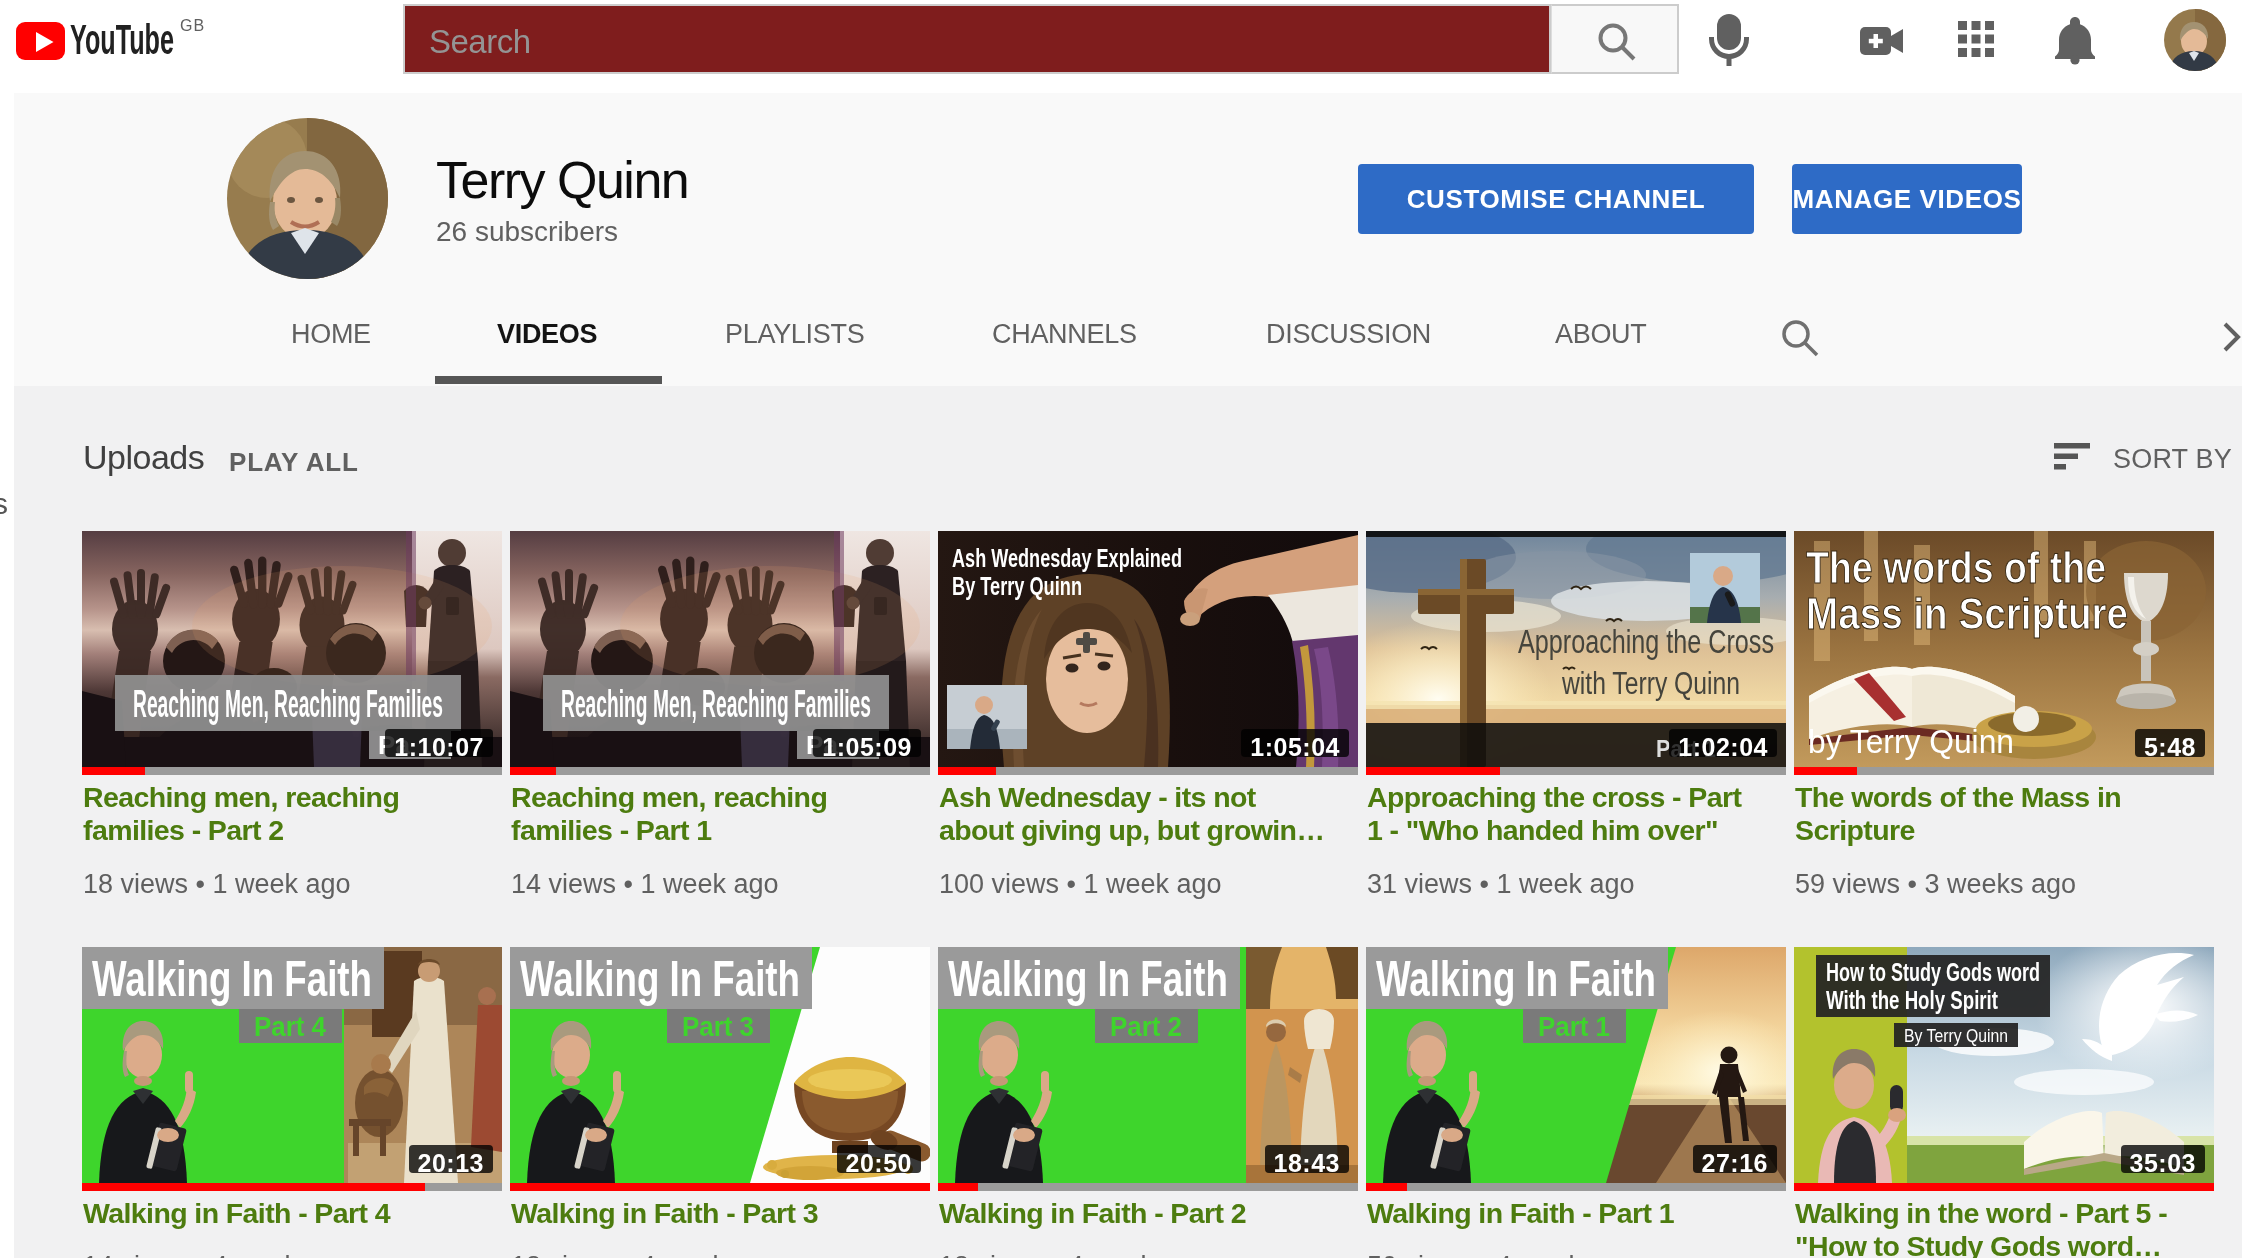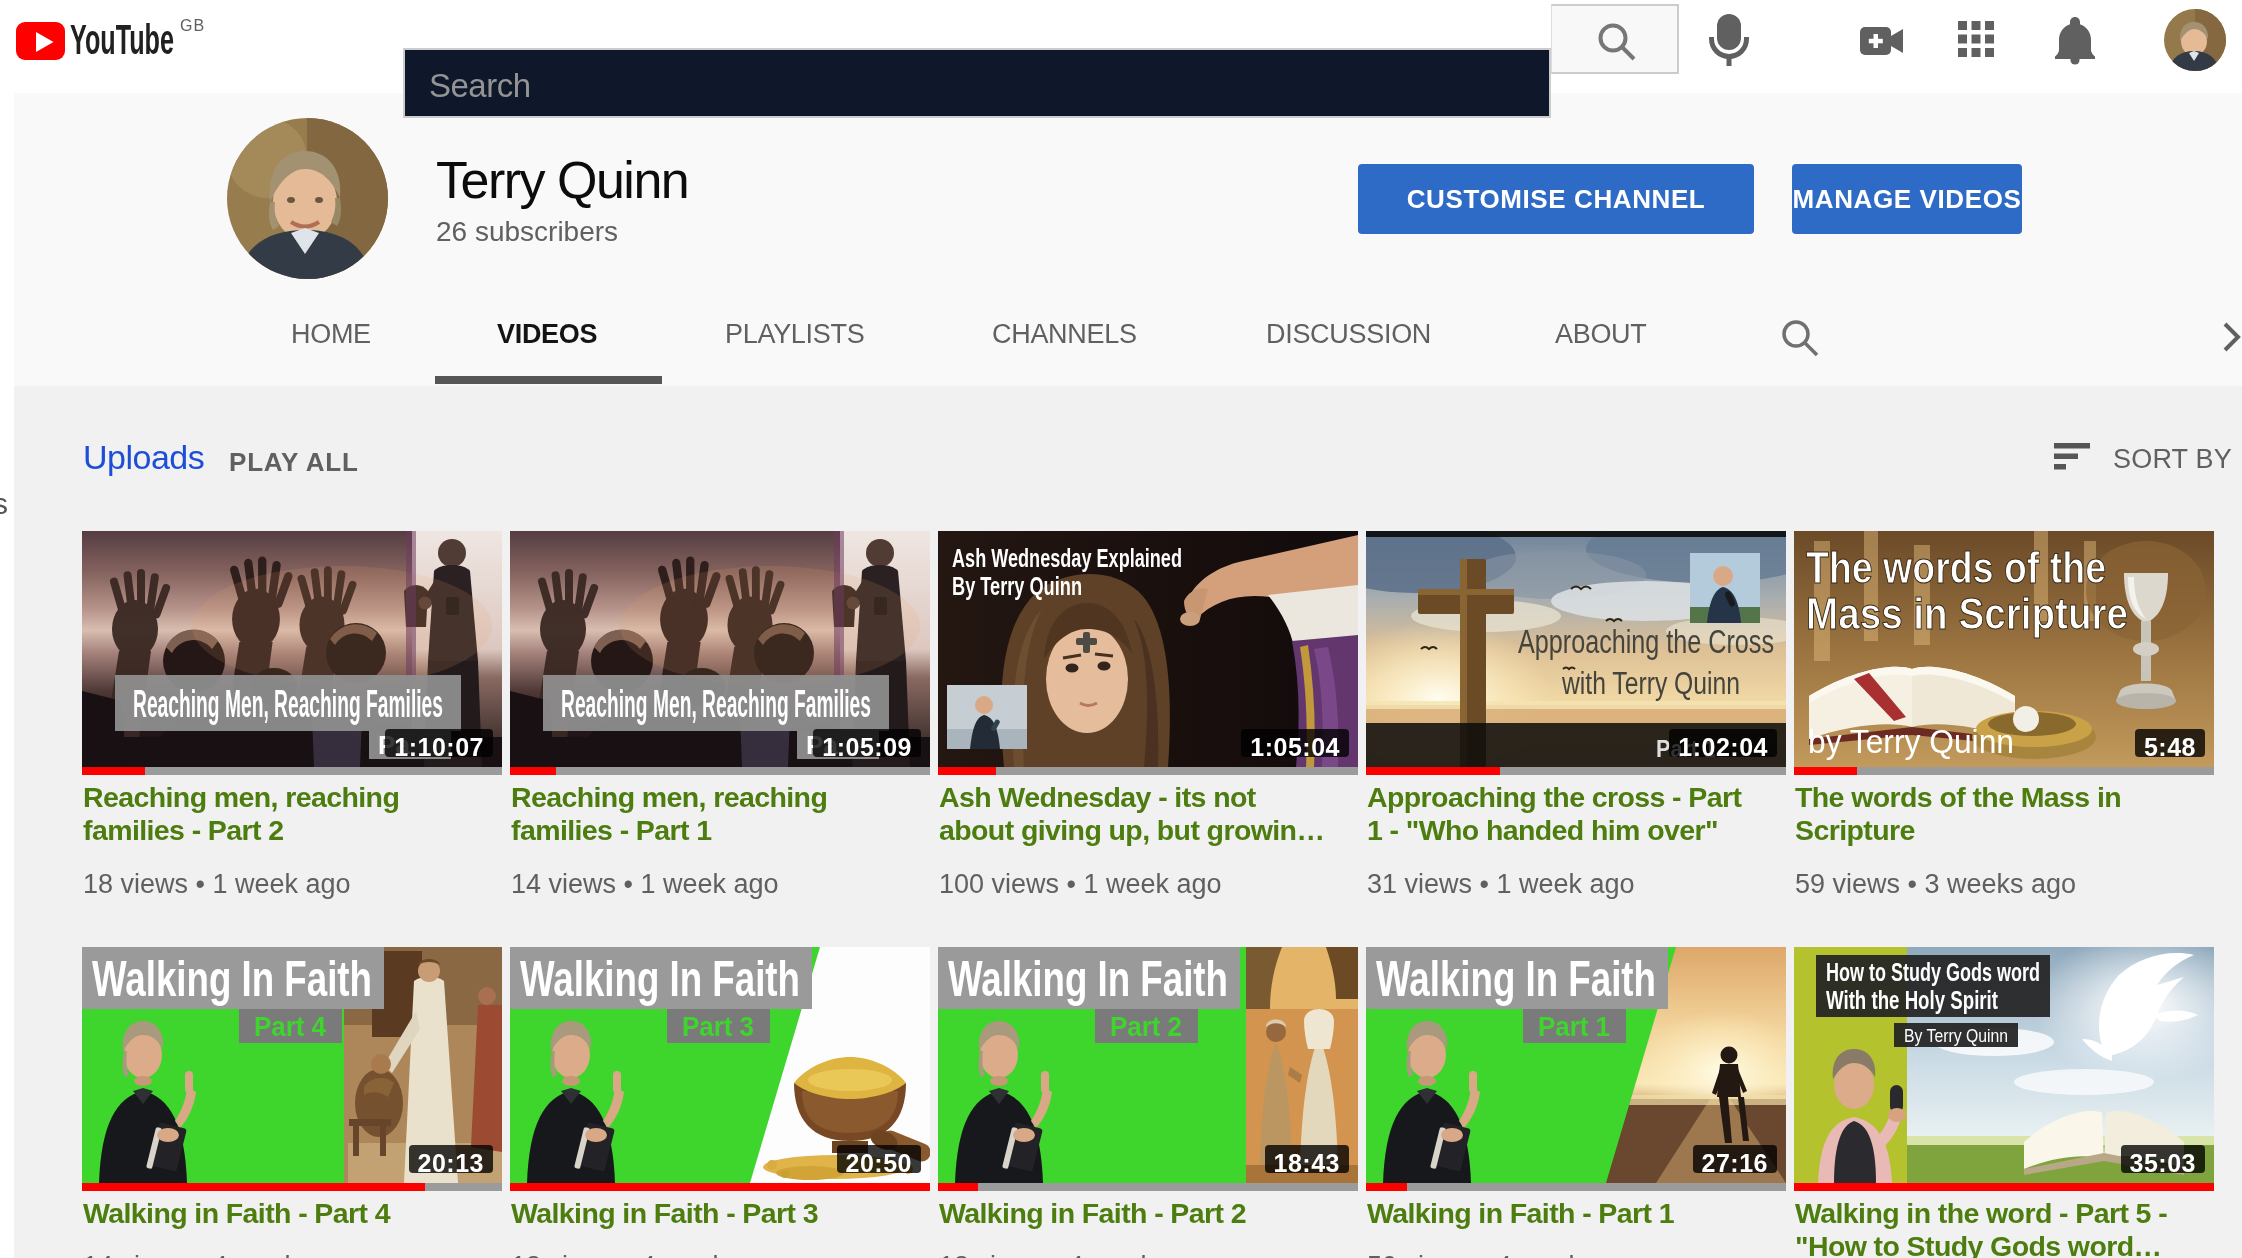--- a/index.html
+++ b/index.html
@@ -2,36 +2,36 @@
 <html><head>
 <meta charset="utf-8">
 <style>
 *{margin:0;padding:0;box-sizing:border-box}
 html,body{width:2242px;height:1258px;overflow:hidden;background:#fff;
   font-family:"Liberation Sans",sans-serif;}
 #root{position:relative;width:2242px;height:1258px;overflow:hidden}
 .abs{position:absolute}
 
 #mast{left:0;top:0;width:2242px;height:93px;background:#fff;z-index:5}
-#searchbox{left:403px;top:4px;width:1148px;height:70px;background:#0f172a;border:2px solid #ccc;margin-top:44px;}
+#searchbox{left:403px;top:4px;width:1148px;height:70px;background:#7f1d1d;border:2px solid #ccc;}
 #searchbox span{position:absolute;left:24px;top:17px;font-size:33px;color:#949494;letter-spacing:-.5px}
 #searchbtn{left:1551px;top:4px;width:128px;height:70px;background:#f8f8f8;border:2px solid #ccc;border-left:1px solid #ddd}
 
 #chead{left:0;top:93px;width:2242px;height:293px;background:#f9f9f9}
 #cname{left:436px;top:57px;font-size:52px;line-height:60px;color:#0c0c0c;letter-spacing:-1.5px}
 #csubs{left:436px;top:122px;font-size:28px;line-height:34px;color:#606060}
 .bluebtn{top:71px;height:70px;background:#2e6bc6;color:#fff;font-size:26px;font-weight:bold;
   letter-spacing:.6px;border-radius:4px;display:flex;align-items:center;justify-content:center}
 
 .tab{top:224px;font-size:27px;line-height:34px;color:#606060;letter-spacing:-.3px;white-space:nowrap}
 .tab.active{color:#141414;font-weight:bold;letter-spacing:-.3px}
 #tabline{left:435px;top:283px;width:227px;height:8px;background:#565656}
 
 #content{left:0;top:386px;width:2242px;height:872px;background:#f1f1f2}
-#uploads{left:83px;top:436px;font-size:34px;line-height:42px;color:#1d4ed8;letter-spacing:-.5px}
+#uploads{left:83px;top:436px;font-size:34px;line-height:42px;color:#404040;letter-spacing:-.5px}
 #playall{left:229px;top:448px;font-size:26px;line-height:28px;color:#606060;letter-spacing:.8px;font-weight:bold}
 #sortby{left:2113px;top:444px;font-size:27px;line-height:30px;color:#606060;letter-spacing:.2px;white-space:nowrap}
 #lefts{left:-7px;top:487px;font-size:30px;color:#555;z-index:4}
 #strip{left:0;top:93px;width:14px;height:1165px;background:#fff;z-index:3}
 
 .card{width:421px}
 .thumb{position:absolute;left:0;top:0;width:420px;height:236px;overflow:hidden}
 .prog{position:absolute;left:0;top:236px;width:420px;height:8px;background:#9b9b9b}
 .prog i{position:absolute;left:0;top:0;height:8px;background:#f00;display:block}
 .badge{position:absolute;background:rgba(0,0,0,.78);color:#fff;font-weight:bold;

